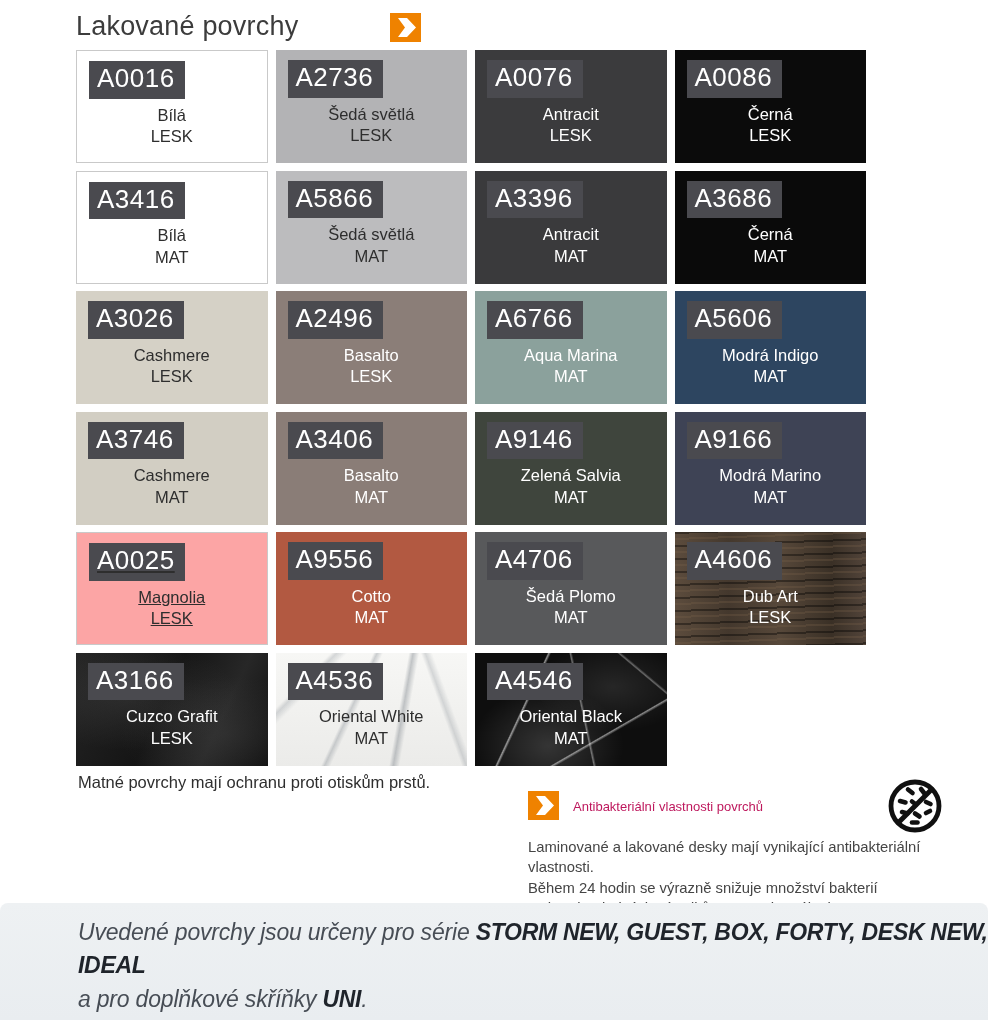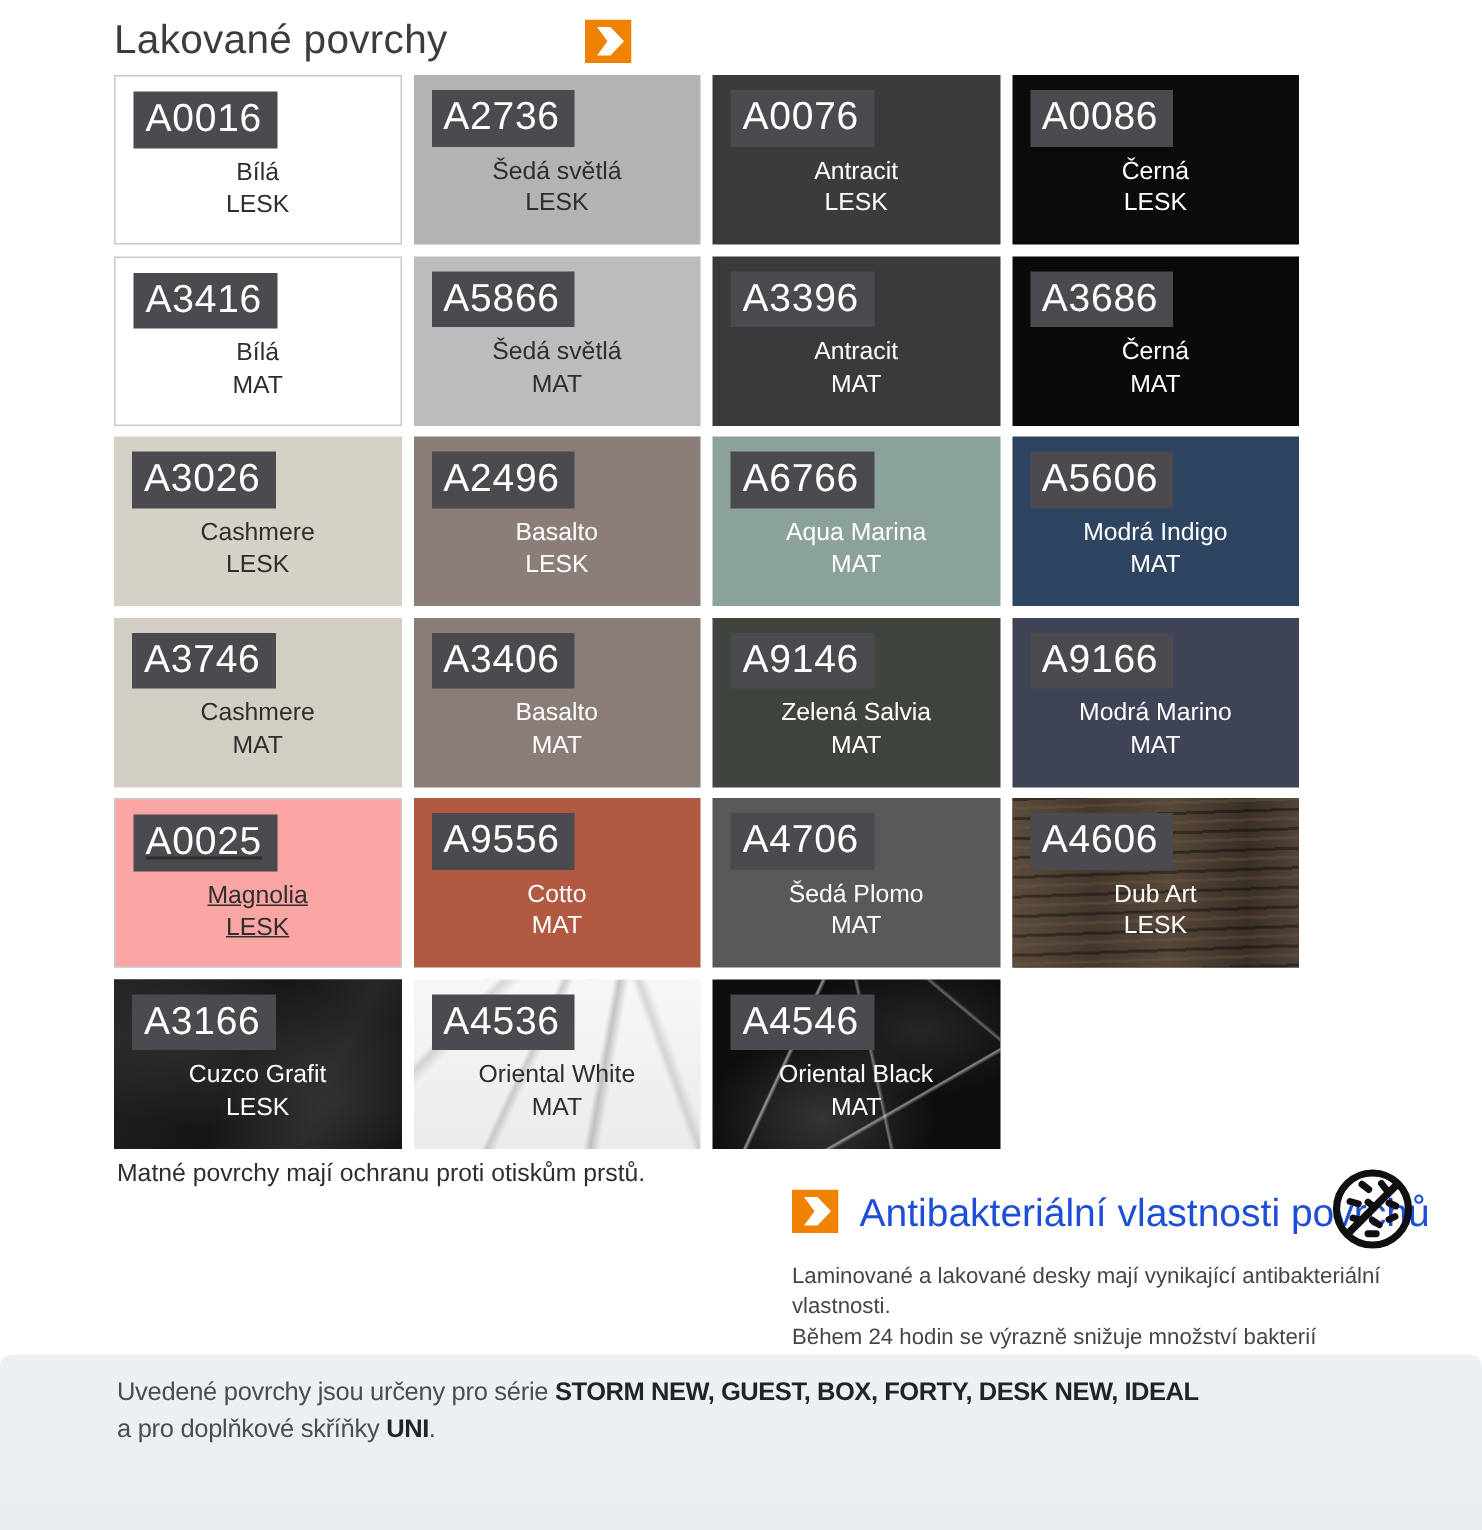--- a/index.html
+++ b/index.html
@@ -82,36 +82,36 @@
 
   
   .footnote {
     position:absolute; left:78px; top:773px;
     font-size:16.5px; color:#2e2e2e;
   }
 
   
   .anti { position:absolute; left:528px; top:791px; width:460px; }
   .anti-head { display:flex; align-items:center; gap:14px; }
-  .anti-head .anti-title { font-size:26px; color:#1d4ed8; padding-top:2px; }
+  .anti-head .anti-title { font-size:13px; color:#be185d; padding-top:2px; }
   .no-bact { position:absolute; right:44px; top:-14px; }
   .anti-body {
     margin-top:17px;
     font-size:14.8px; line-height:1.38; color:#454545;
     white-space:pre-line;
   }
 
   
   .band {
     position:absolute; left:0; top:903px; width:988px; height:117px;
     border-radius:8px 8px 0 0;
   }
   .band-series {
     position:absolute; left:78px; top:13px;
-    font-size:17px; line-height:1.45; color:#474d55; letter-spacing:-0.2px;
+    font-size:23px; line-height:1.45; color:#474d55; letter-spacing:-0.2px;font-style:italic;
   }
   .band-series b { color:#1f242b; font-weight:700; letter-spacing:-0.3px; }
   .band-disclaimer {
     position:absolute; left:78px; top:83px;
     font-size:16px; font-weight:600; color:#2b2e33; letter-spacing:-0.2px;
   }
 </style>
 </head>
 <body>
 

